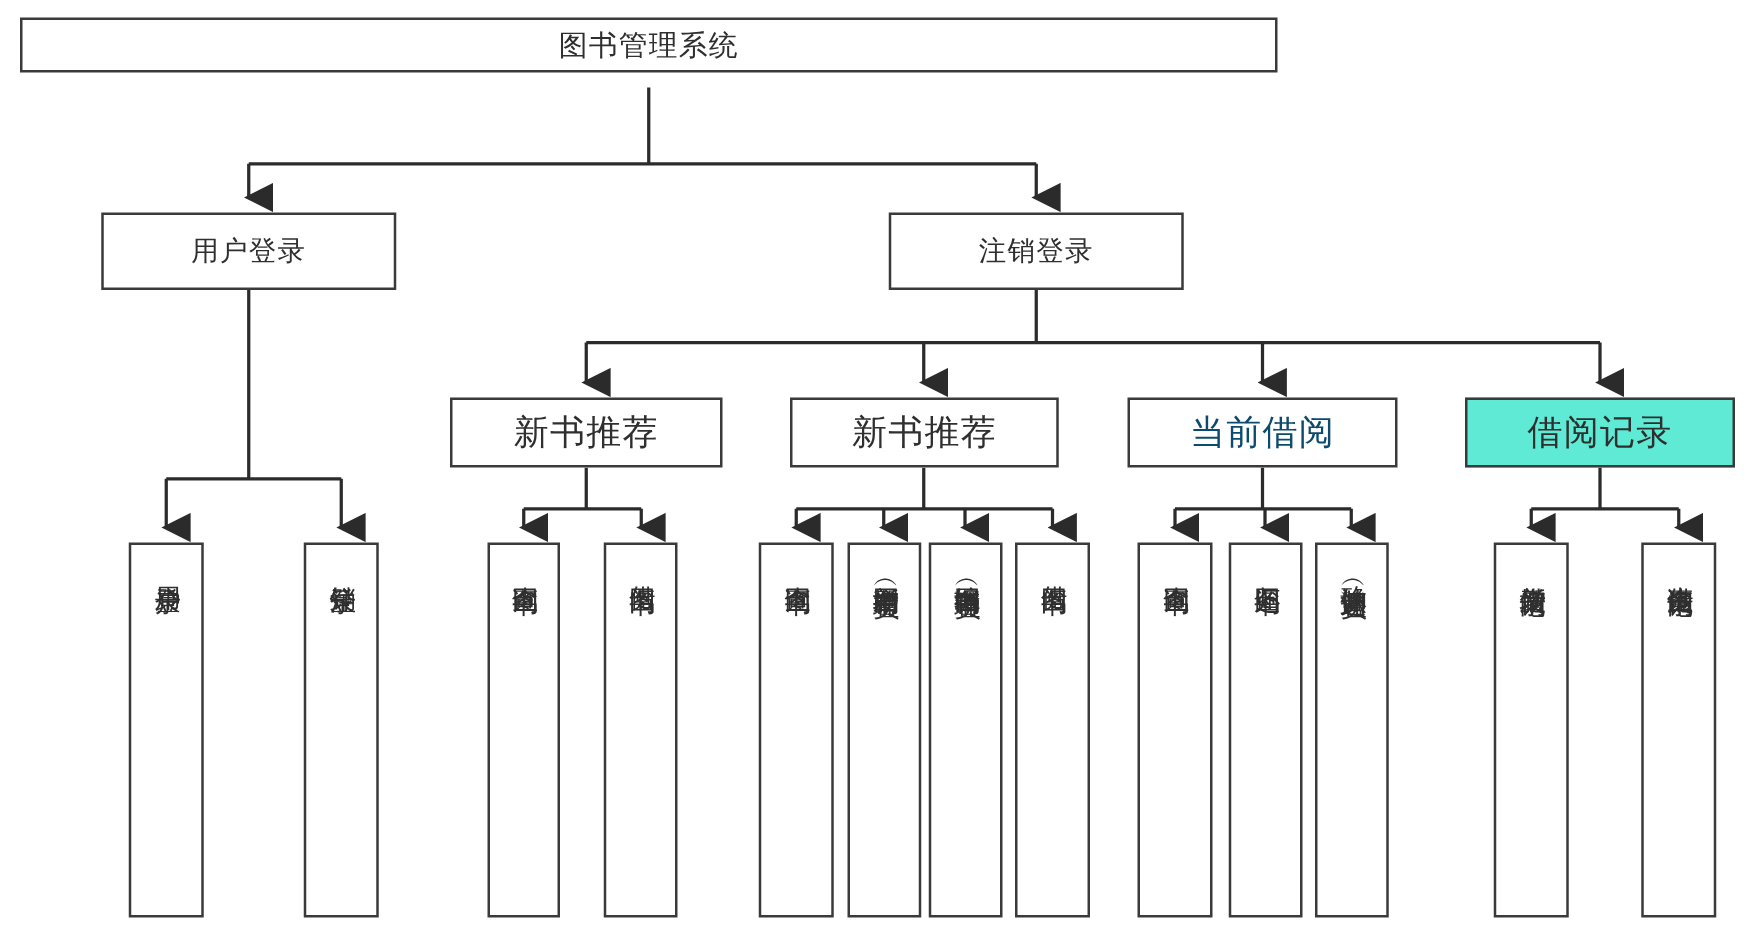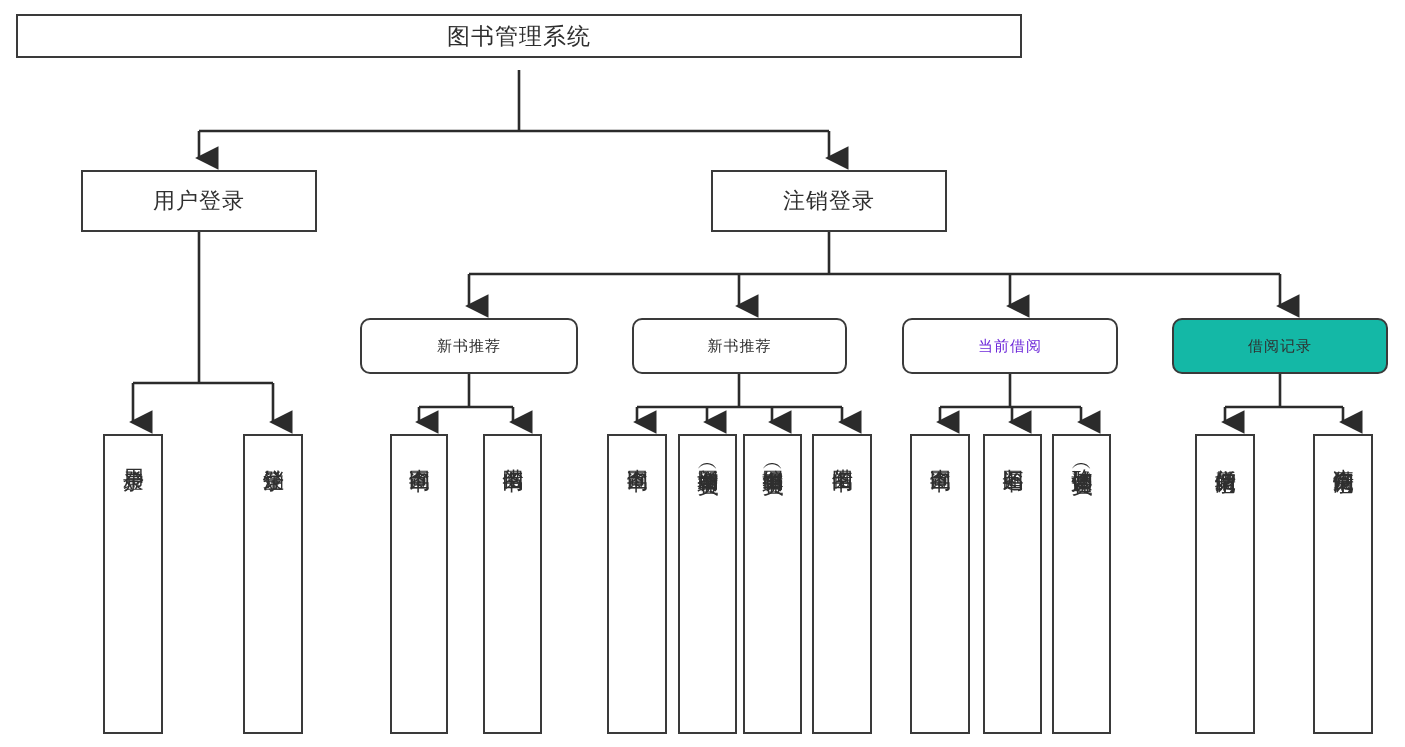--- a/index.html
+++ b/index.html
@@ -35,22 +35,21 @@
     justify-content: center;
     color: #2f2f2f;
   }
   .node.root {
     font-size: 23px;
   }
   .node.lvl2 {
     font-size: 22px;
   }
   .node.lvl3 {
-    font-size: 15px;
-    border-radius: 10px;
+    font-size: 28px;
   }
   .node.leaf {
     font-size: 21px;
     align-items: flex-start;
     justify-content: center;
     padding-top: 16px;
   }
   .vtext {
     writing-mode: vertical-rl;
     text-orientation: upright;
@@ -149,24 +148,24 @@
   <div class="node leaf" style="left: 243px; top: 434px; width: 60px; height: 300px; border-color: rgb(58, 58, 58); background: rgb(255, 255, 255); color: rgb(47, 47, 47);">
     <span class="vtext">注销登录</span>
   </div>
 
   <div class="node lvl3" style="left: 360px; top: 318px; width: 218px; height: 56px; border-color: rgb(58, 58, 58); background: rgb(255, 255, 255); color: rgb(47, 47, 47);">
     <span class="htext">新书推荐</span>
   </div>
   <div class="node lvl3" style="left: 632px; top: 318px; width: 215px; height: 56px; border-color: rgb(58, 58, 58); background: rgb(255, 255, 255); color: rgb(47, 47, 47);">
     <span class="htext">新书推荐</span>
   </div>
-  <div class="node lvl3" style="left: 902px; top: 318px; width: 216px; height: 56px; border-color: rgb(58, 58, 58); background: rgb(255, 255, 255); color: #6d28d9;">
+  <div class="node lvl3" style="left: 902px; top: 318px; width: 216px; height: 56px; border-color: rgb(58, 58, 58); background: rgb(255, 255, 255); color: #0c4a6e;">
     <span class="htext">当前借阅</span>
   </div>
-  <div class="node lvl3" style="left: 1172px; top: 318px; width: 216px; height: 56px; border-color: rgb(58, 58, 58); background: #14b8a6; color: rgb(47, 47, 47);">
+  <div class="node lvl3" style="left: 1172px; top: 318px; width: 216px; height: 56px; border-color: rgb(58, 58, 58); background: #5eead4; color: rgb(47, 47, 47);">
     <span class="htext">借阅记录</span>
   </div>
 
   <div class="node leaf" style="left: 390px; top: 434px; width: 58px; height: 300px; border-color: rgb(58, 58, 58); background: rgb(255, 255, 255); color: rgb(47, 47, 47);">
     <span class="vtext">查询图书</span>
   </div>
   <div class="node leaf" style="left: 483px; top: 434px; width: 59px; height: 300px; border-color: rgb(58, 58, 58); background: rgb(255, 255, 255); color: rgb(47, 47, 47);">
     <span class="vtext">借阅图书</span>
   </div>
 

